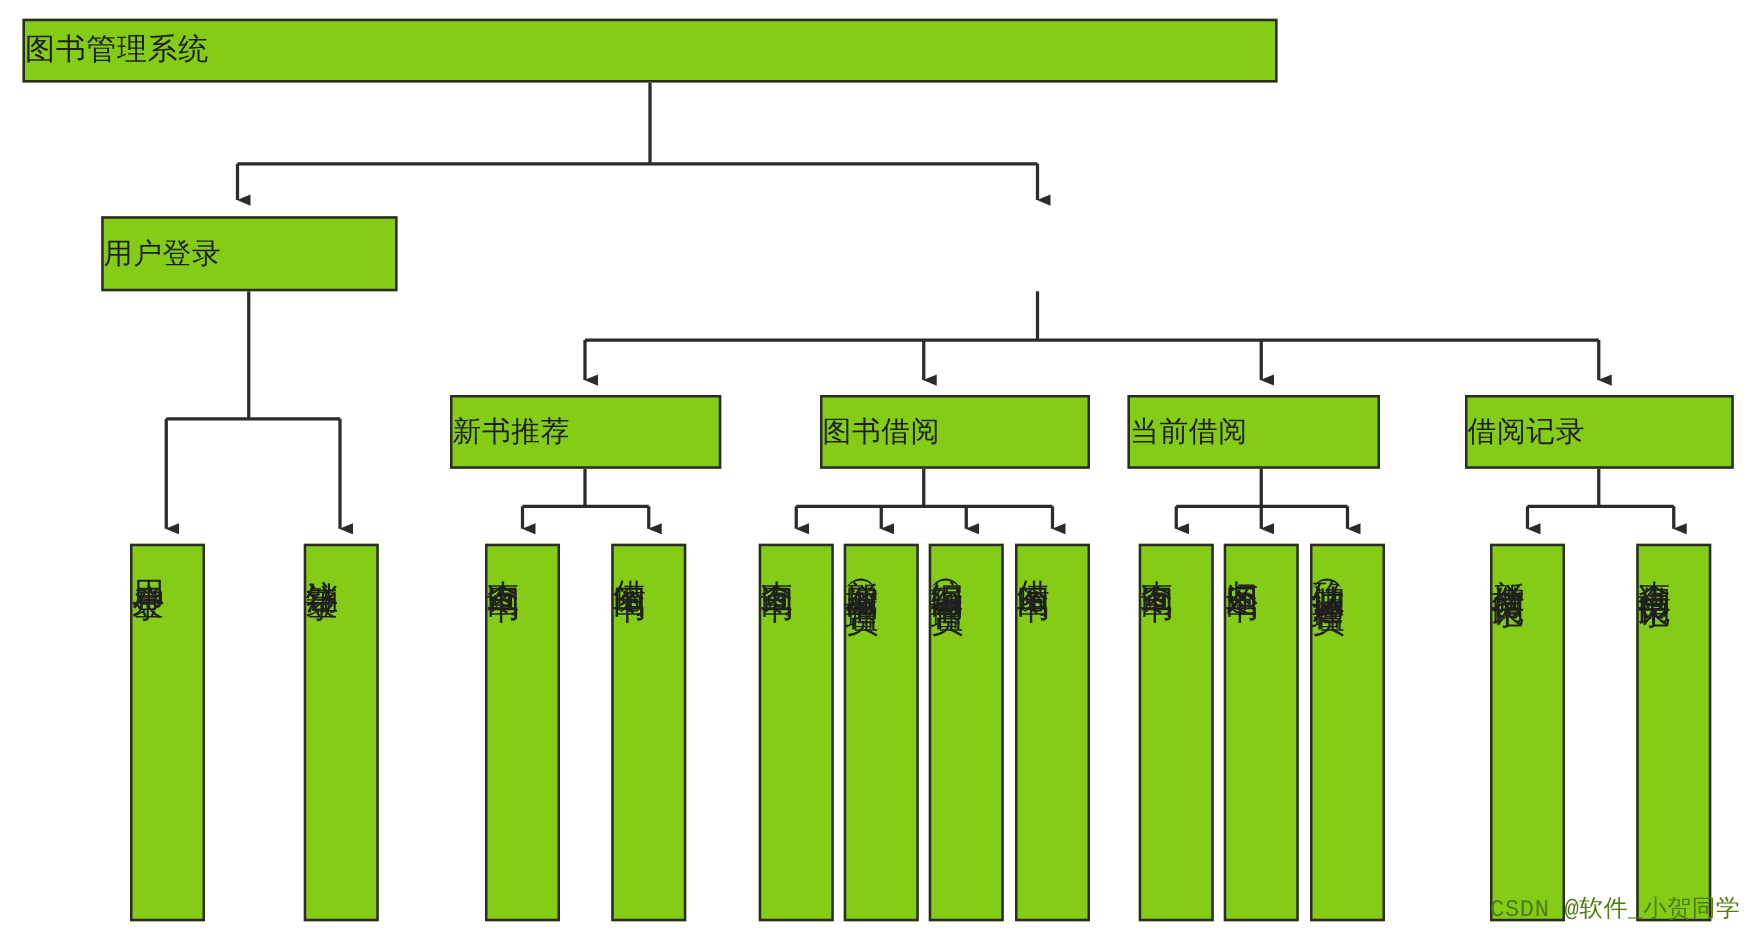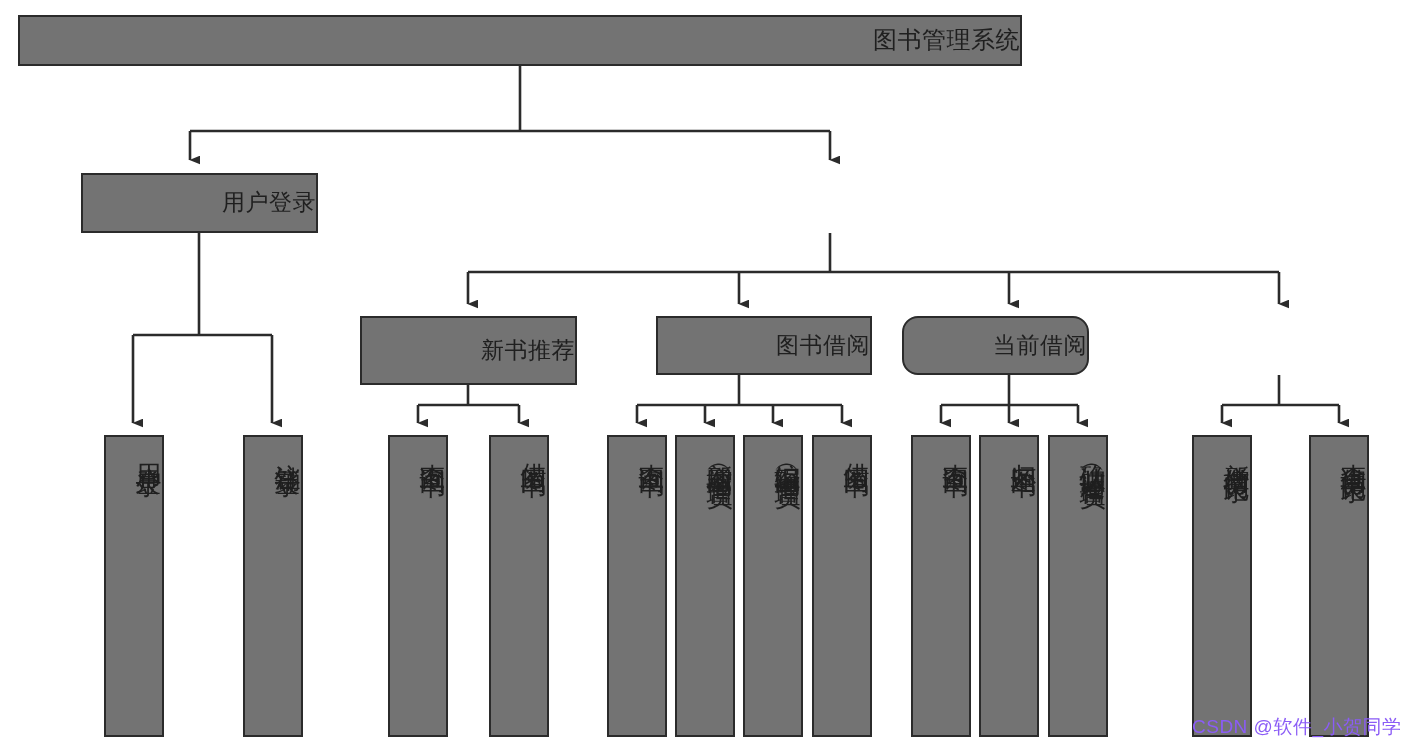--- a/index.html
+++ b/index.html
@@ -23,25 +23,25 @@
     position: absolute;
     left: 0;
     top: 0;
     width: 1405px;
     height: 747px;
     pointer-events: none;
   }
   .node-box {
     position: absolute;
     box-sizing: border-box;
-    background: #737373;
+    background: #84cc16;
     border: 2px solid #2b2b2b;
     display: flex;
     align-items: center;
-    justify-content: flex-end;
+    justify-content: flex-start;
     text-align: center;
     color: #1f1f1f;
   }
   .node-label {
     display: block;
     line-height: 1.12;
     letter-spacing: 0.5px;
   }
   
   .node-h .node-label {
@@ -59,23 +59,24 @@
     writing-mode: vertical-rl;
     text-orientation: upright;
     font-size: 26px;
     line-height: 1.0;
     letter-spacing: 3px;
     white-space: nowrap;
   }
   .watermark {
     position: absolute;
     font-size: 19px;
-    color: #8b5cf6;
+    color: #4d7c0f;
     white-space: nowrap;
     letter-spacing: 0.5px;
+    font-family: Liberation Mono, monospace;
   }
 </style>
 </head>
 <body>
 
 <div id="diagram-canvas">
 
   <svg class="connector-layer" viewBox="0 0 1405 747" xmlns="http://www.w3.org/2000/svg">
     <defs>
       <marker id="arrowhead" markerWidth="9" markerHeight="11" refX="4.5" refY="10.4" orient="auto" markerUnits="userSpaceOnUse">
@@ -127,28 +128,31 @@
   </svg>
 
   <div class="node-box node-h node-root" style="left:18px; top:15px; width:1004px; height:51px;">
     <span class="node-label">图书管理系统</span>
   </div>
 
   <div class="node-box node-h" style="left:81px; top:173px; width:237px; height:60px;">
     <span class="node-label">用户登录</span>
   </div>
 
-  <div class="node-box node-h" style="left:360px; top:316px; width:217px; height:69px;">
+  <div class="node-box node-h" style="left:360px; top:316px; width:217px; height:59px;">
     <span class="node-label">新书推荐</span>
   </div>
   <div class="node-box node-h" style="left:632px; top:316px; width:216px; height:59px;margin-left:24px;">
     <span class="node-label">图书借阅</span>
   </div>
-  <div class="node-box node-h" style="left:902px; top:316px; width:187px; height:59px;border-radius:16px;">
+  <div class="node-box node-h" style="left:902px; top:316px; width:202px; height:59px;">
     <span class="node-label">当前借阅</span>
+  </div>
+  <div class="node-box node-h" style="left:1172px; top:316px; width:215px; height:59px;">
+    <span class="node-label">借阅记录</span>
   </div>
 
   <div class="node-box node-v" style="left:104px; top:435px; width:60px; height:302px;">
     <span class="node-label">用户登录</span>
   </div>
   <div class="node-box node-v" style="left:243px; top:435px; width:60px; height:302px;">
     <span class="node-label">注销登录</span>
   </div>
 
   <div class="node-box node-v" style="left:388px; top:435px; width:60px; height:302px;">

